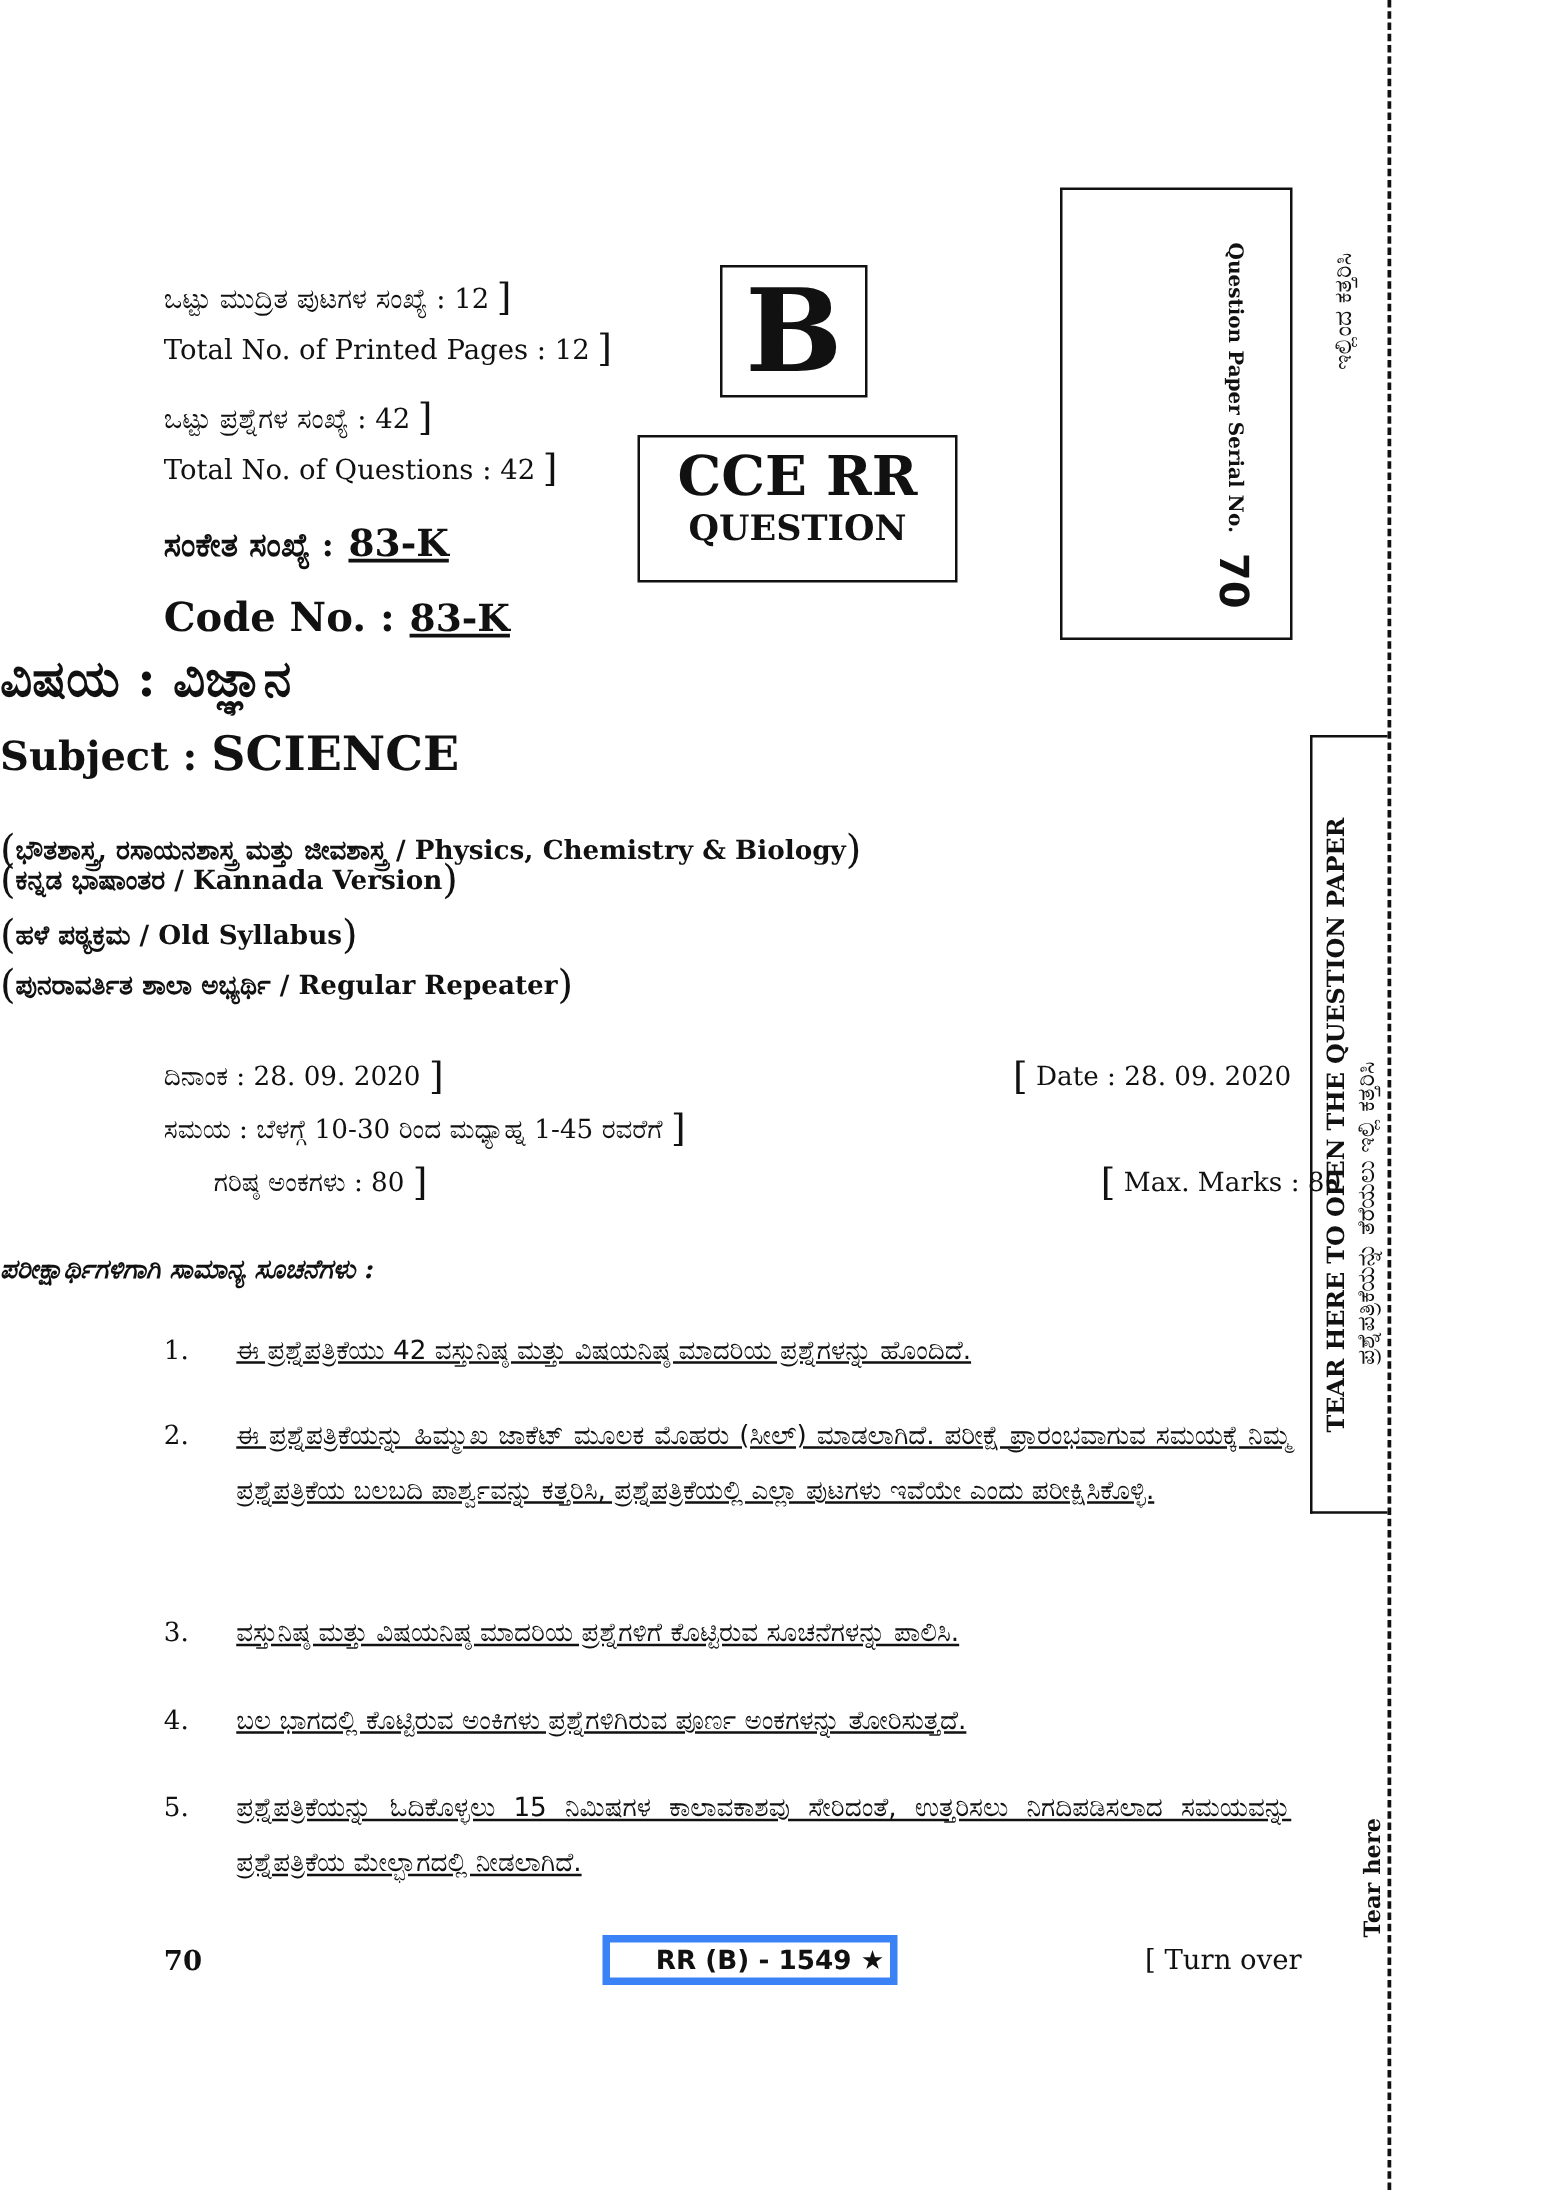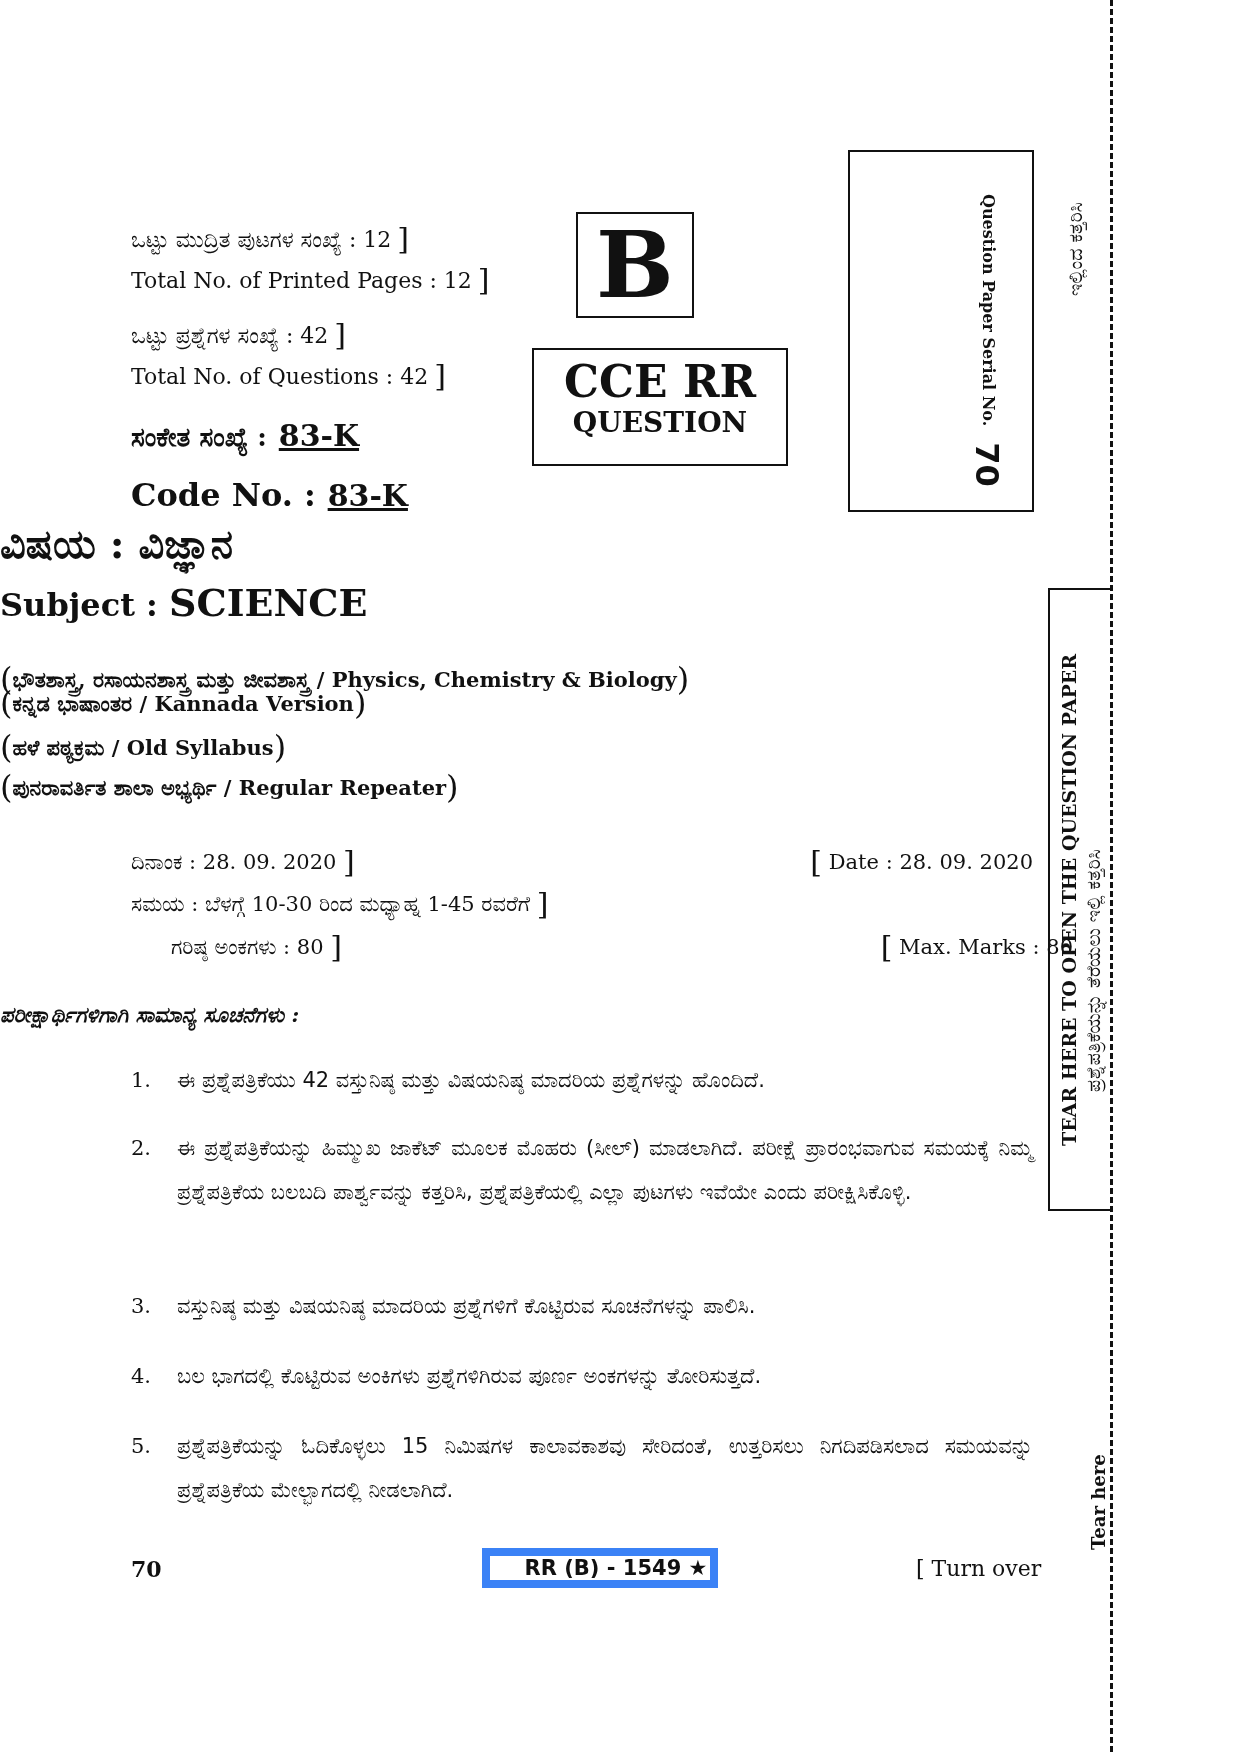--- a/index.html
+++ b/index.html
@@ -6,41 +6,41 @@
   body { width: 1238px; height: 1752px; position: relative; overflow: hidden; color: #111; font-family: "DejaVu Serif", serif; }
   .abs { position: absolute; }
   .serif { font-family: "DejaVu Serif", serif; }
   .meta { font-size: 22px; line-height: 1; white-space: nowrap; }
   .bracket { font-size: 30px; font-weight: 300; margin-left: 6px; position: relative; top: 2px; }
   .code-line { font-size: 34px; font-weight: bold; white-space: nowrap; }
   .code-line .big { font-size: 30px; text-decoration: underline; }
   .box { position: absolute; border: 2px solid #111; box-sizing: border-box; }
   .b-box { left: 576px; top: 212px; width: 118px; height: 106px; display: flex; align-items: center; justify-content: center; }
   .b-letter { font-family: "DejaVu Serif", serif; font-weight: bold; font-size: 92px; line-height: 1; }
-  .cce-box { left: 510px; top: 348px; width: 256px; height: 118px; text-align: center; margin-left: 22px; }
+  .cce-box { left: 510px; top: 348px; width: 256px; height: 118px; text-align: center; }
   .cce-main { font-family: "DejaVu Serif", serif; font-weight: bold; font-size: 44px; margin-top: 8px; line-height: 1.1; }
   .cce-sub { font-family: "DejaVu Serif", serif; font-weight: bold; font-size: 28px; line-height: 1.2; }
   .serial-box { left: 848px; top: 150px; width: 186px; height: 362px; }
   .serial-text { position: absolute; left: 118px; top: 42px; transform-origin: left top; transform: rotate(90deg) translateY(-100%); white-space: nowrap; font-weight: bold; }
   .serial-label { font-family: "DejaVu Serif", serif; font-size: 16px; }
   .serial-no { font-family: "DejaVu Sans", sans-serif; font-size: 32px; margin-left: 16px; vertical-align: middle; }
   .center { left: 0; width: 1100px; }
   .subject-kn { top: 520px; font-size: 40px; font-weight: bold; }
   .subject-en { top: 580px; font-size: 32px; font-weight: bold; font-family: "DejaVu Serif", serif; }
   .subject-en .big { font-size: 38px; }
   .paren-line { font-size: 21px; font-weight: bold; font-family: "DejaVu Serif", serif; white-space: nowrap; }
   .paren { font-size: 32px; font-weight: normal; vertical-align: -3px; }
   .row { position: absolute; left: 131px; width: 902px; display: flex; justify-content: space-between; font-size: 21px; white-space: nowrap; font-family: "DejaVu Serif", serif; }
   .row .bk { font-size: 30px; font-weight: 200; vertical-align: -3px; }
   .instr-title { top: 1002px; font-size: 21px; font-weight: bold; font-style: italic; }
   .instr { position: absolute; left: 131px; width: 902px; font-size: 21px; line-height: 44px; font-family: "DejaVu Sans", sans-serif; }
   .instr .num { position: absolute; left: 0; top: 0; font-family: "DejaVu Serif", serif; }
-  .instr .txt { margin-left: 46px; text-align: justify; text-align-last: left; }
+  .instr .txt { margin-left: 58px; text-align: justify; text-align-last: left; text-decoration: underline; }
   .footer-left { left: 131px; top: 1556px; font-size: 22px; font-weight: bold; }
-  .footer-box { left: 482px; top: 1548px; width: 236px; height: 40px; display: flex; align-items: center; justify-content: center; font-size: 21px; font-weight: bold; font-family: "DejaVu Sans", sans-serif; border: 8px solid #3b82f6; box-sizing: border-box; padding-left: 32px; }
+  .footer-box { left: 482px; top: 1548px; width: 236px; height: 40px; display: flex; align-items: center; justify-content: center; font-size: 21px; font-weight: bold; font-family: "DejaVu Sans", sans-serif; border: 6px solid #3b82f6; box-sizing: border-box; padding-left: 32px; }
   .footer-right { left: 916px; top: 1556px; font-size: 22px; font-family: "DejaVu Serif", serif; }
   .dash-line { position: absolute; left: 1110px; top: 0; width: 0; height: 1752px; border-left: 3px dashed #111; }
   .tear-box { position: absolute; left: 1048px; top: 588px; width: 62px; height: 623px; border-left: 2px solid #111; border-top: 2px solid #111; border-bottom: 2px solid #111; box-sizing: border-box; }
   .vert { position: absolute; transform: rotate(-90deg); transform-origin: left top; white-space: nowrap; }
   .tear-en { left: 1058px; top: 1146px; font-size: 19px; font-weight: bold; font-family: "DejaVu Serif", serif; }
   .tear-kn { left: 1082px; top: 1092px; font-size: 19px; font-family: "DejaVu Sans", sans-serif; }
   .top-kn { left: 1064px; top: 296px; font-size: 19px; font-family: "DejaVu Sans", sans-serif; }
   .tear-here { left: 1088px; top: 1550px; font-size: 18px; font-weight: bold; font-family: "DejaVu Serif", serif; }
 </style>
 </head>

